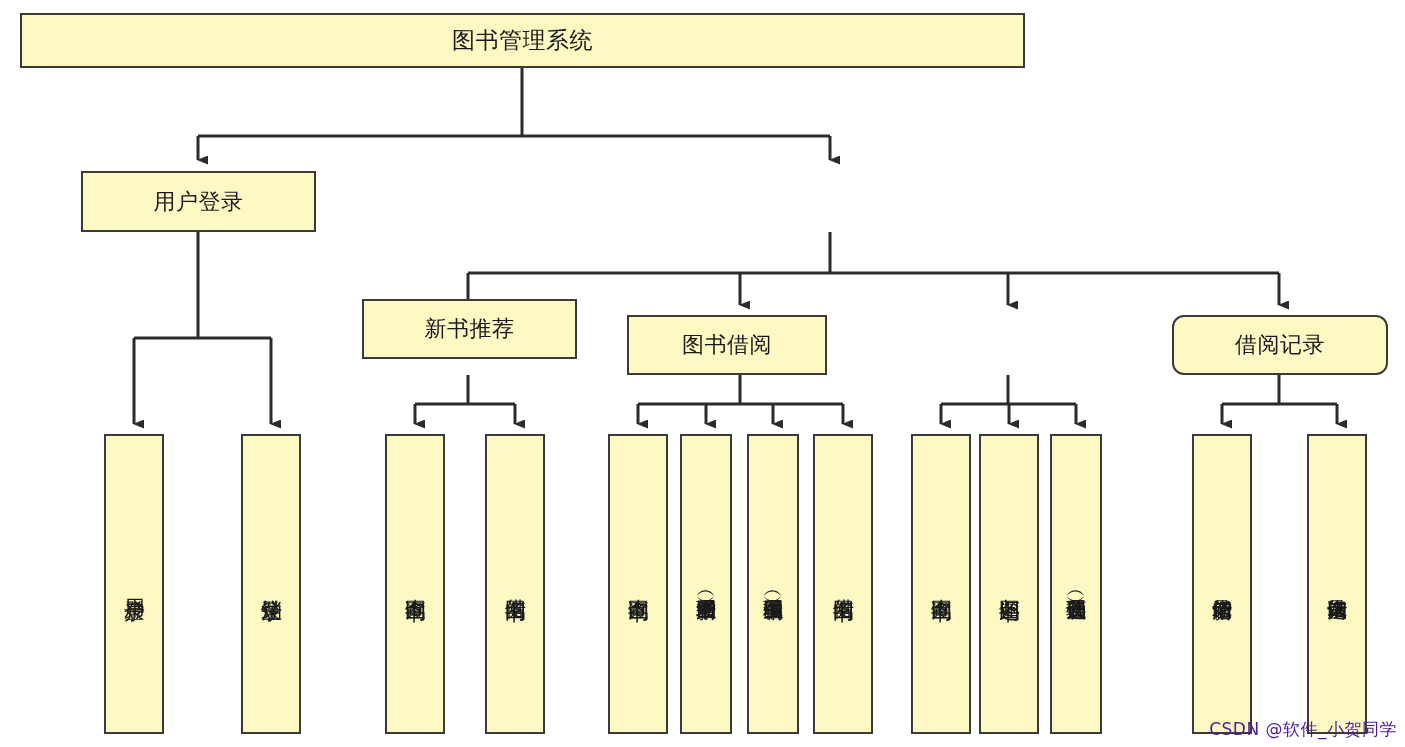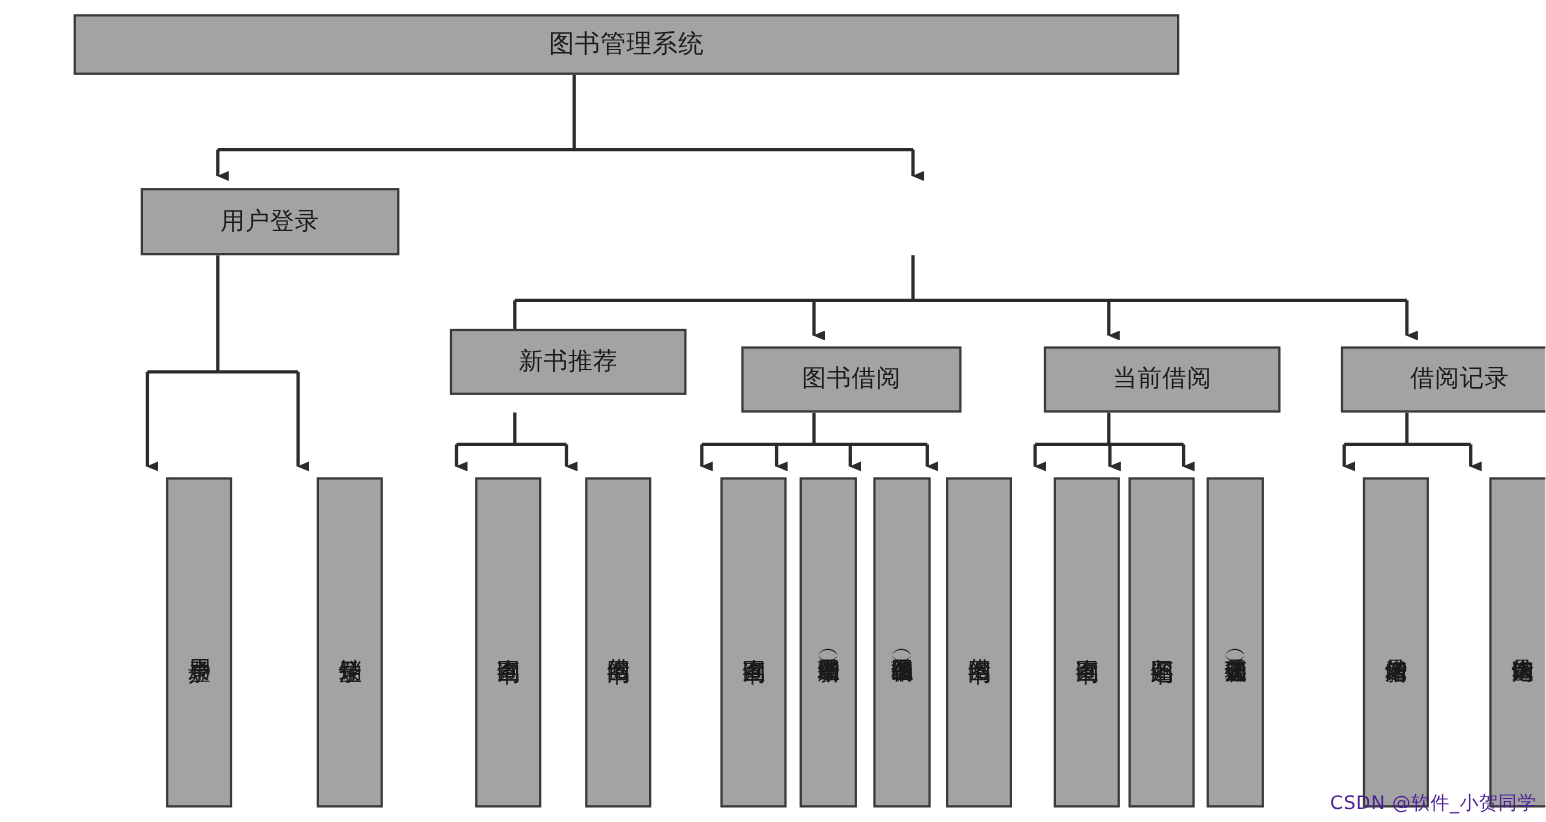--- a/index.html
+++ b/index.html
@@ -22,27 +22,26 @@
     left: 0;
     top: 0;
     width: 1405px;
     height: 747px;
     pointer-events: none;
   }
   .node {
     position: absolute;
     box-sizing: border-box;
     border: 2.5px solid #3a3a3a;
-    background: #a3a3a3;
+    background: #fef9c3;
     display: flex;
     align-items: center;
     justify-content: center;
     color: #1a1a1a;
     line-height: 1.18;
-    margin-left: 47px;
   }
   .node.horiz {
     font-size: 22px;
     letter-spacing: 0.5px;
   }
   .node.root {
     font-size: 23px;
   }
   .node.vert {
     writing-mode: vertical-rl;
@@ -124,22 +123,21 @@
       <path d="M 1337,404 L 1337,424" marker-end="url(#arrowhead)"></path>
     </g>
   </svg>
 
   <div class="node horiz root" style="left:20px; top:13px; width:1005px; height:55px;">图书管理系统</div>
 
   <div class="node horiz" style="left:81px; top:171px; width:235px; height:61px;">用户登录</div>
 
   <div class="node horiz" style="left:362px; top:299px; width:215px; height:60px;">新书推荐</div>
   <div class="node horiz" style="left:627px; top:315px; width:200px; height:60px;">图书借阅</div>
-  <div class="node horiz" style="left:902px; top:315px; width:215px; height:60px;">当前借阅</div>
-  <div class="node horiz" style="left:1172px; top:315px; width:216px; height:60px;">借阅记录</div>
+  <div class="node horiz" style="left:1172px; top:315px; width:216px; height:60px;border-radius:12px;">借阅记录</div>
 
   <div class="node vert" style="left:104px; top:434px; width:60px; height:300px;">用户登录</div>
   <div class="node vert" style="left:241px; top:434px; width:60px; height:300px;">注销登录</div>
 
   <div class="node vert" style="left:385px; top:434px; width:60px; height:300px;">查询图书</div>
   <div class="node vert" style="left:485px; top:434px; width:60px; height:300px;">借阅图书</div>
 
   <div class="node vert" style="left:608px; top:434px; width:60px; height:300px;">查询图书</div>
   <div class="node vert tight" style="left:680px; top:434px; width:52px; height:300px;">新增图书（管理员）</div>
   <div class="node vert tight" style="left:747px; top:434px; width:52px; height:300px;">编辑图书（管理员）</div>

